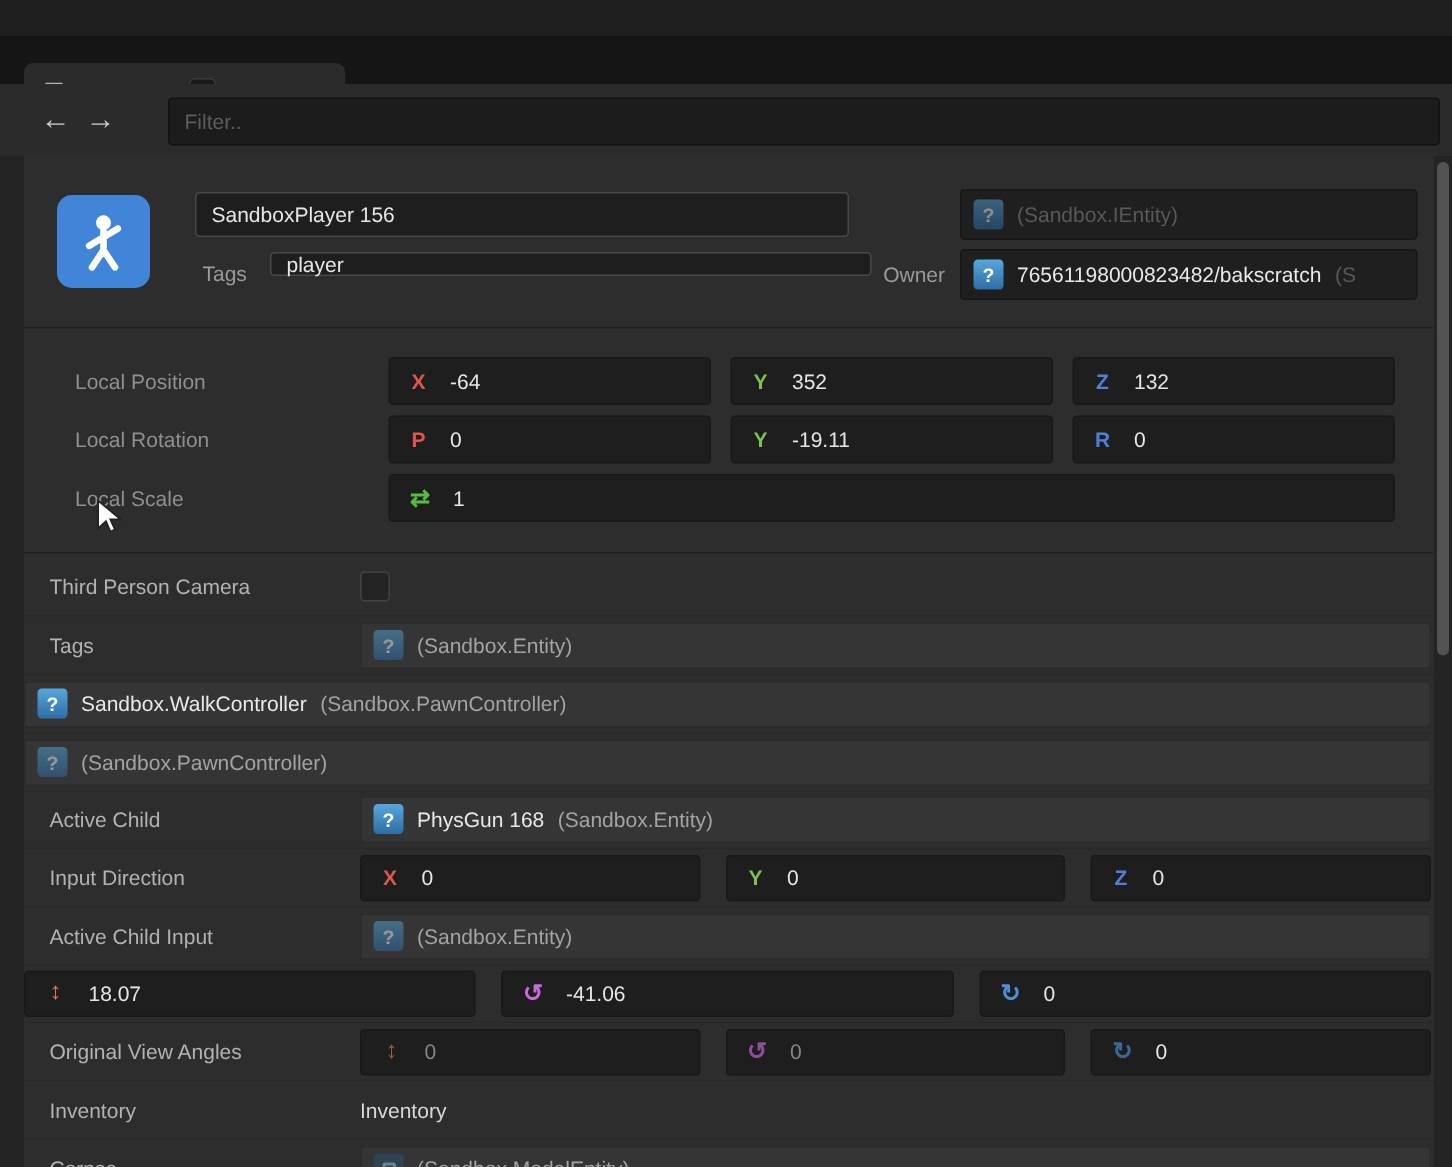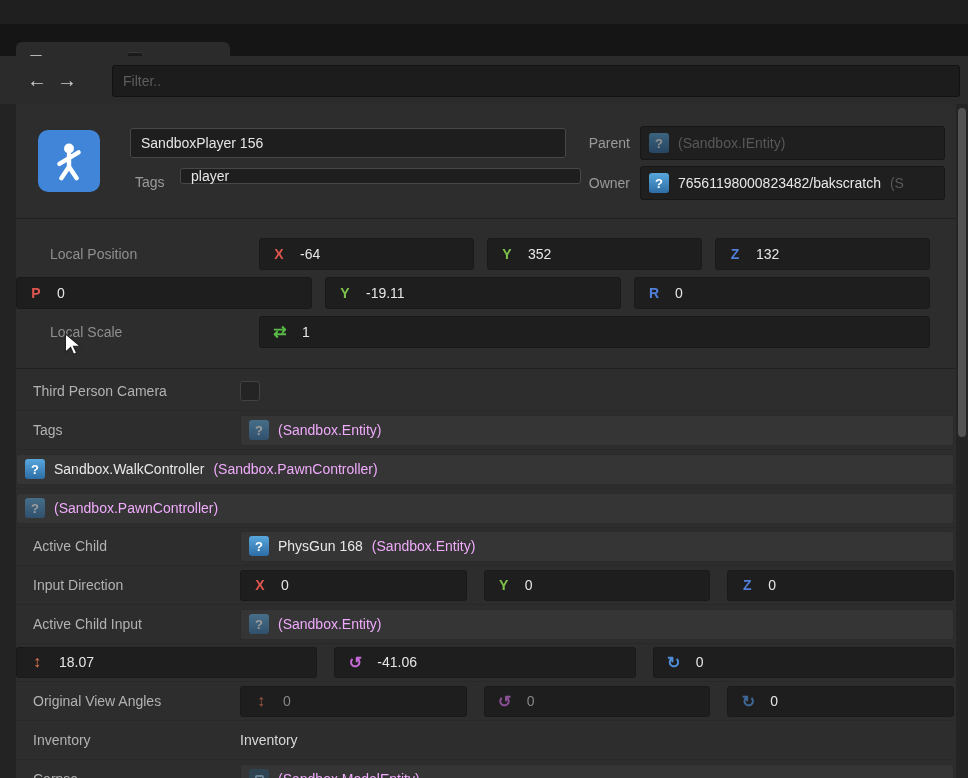--- a/index.html
+++ b/index.html
@@ -67,21 +67,21 @@
     border-radius:3px; display:flex; align-items:center; gap:9px; padding:0 8px;
     white-space:nowrap; overflow:hidden;
   }
   .qicon {
     flex:none; width:20px; height:20px; border-radius:3px;
     background:linear-gradient(#58a7dc, #2e6da6); color:#fff;
     font-weight:bold; font-size:13px; display:flex; align-items:center; justify-content:center;
   }
   .qicon.dim { opacity:0.5; }
   .ref-val { color:#e8e8e8; }
-  .ref-type { color:#f0abfc; }
+  .ref-type { color:#a3a3a3; }
   .hdr-ref .ref-type { color:#585858; }
 
   
   .hdiv { position:absolute; left:0; width:940px; height:1px; background:#212121; }
 
   
   .trow { position:absolute; left:0; width:940px; height:39px; display:flex; align-items:center; }
   .tlabel { flex:none; width:243px; padding-left:34px; color:#8f8f8f; }
   .tfields { flex:1; display:flex; gap:13px; margin-right:26px; }
   .num-field {
@@ -159,21 +159,20 @@
 
   <div class="text-field name-field">
     <span>SandboxPlayer 156</span>
   </div>
 
   <span class="mini-label tags-label">Tags</span>
   <div class="text-field tags-field">
     <span>player</span>
   </div>
 
-  <span class="mini-label parent-label">Parent</span>
   <div class="ref-field hdr-ref hdr-parent">
     <span class="qicon dim">?</span>
     <span class="ref-type">(Sandbox.IEntity)</span>
   </div>
 
   <span class="mini-label owner-label">Owner</span>
   <div class="ref-field hdr-ref hdr-owner">
     <span class="qicon">?</span>
     <span class="ref-val">76561198000823482/bakscratch</span>
     <span class="ref-type">(S</span>
@@ -193,20 +192,21 @@
         <span class="num-val">352</span>
       </div>
       <div class="num-field">
         <span class="axis ax-z">Z</span>
         <span class="num-val">132</span>
       </div>
     </div>
   </div>
 
   <div class="trow" style="top:169px">
+    <span class="tlabel">Local Rotation</span>
     <div class="tfields">
       <div class="num-field">
         <span class="axis ax-p">P</span>
         <span class="num-val">0</span>
       </div>
       <div class="num-field">
         <span class="axis ax-y">Y</span>
         <span class="num-val">-19.11</span>
       </div>
       <div class="num-field">

